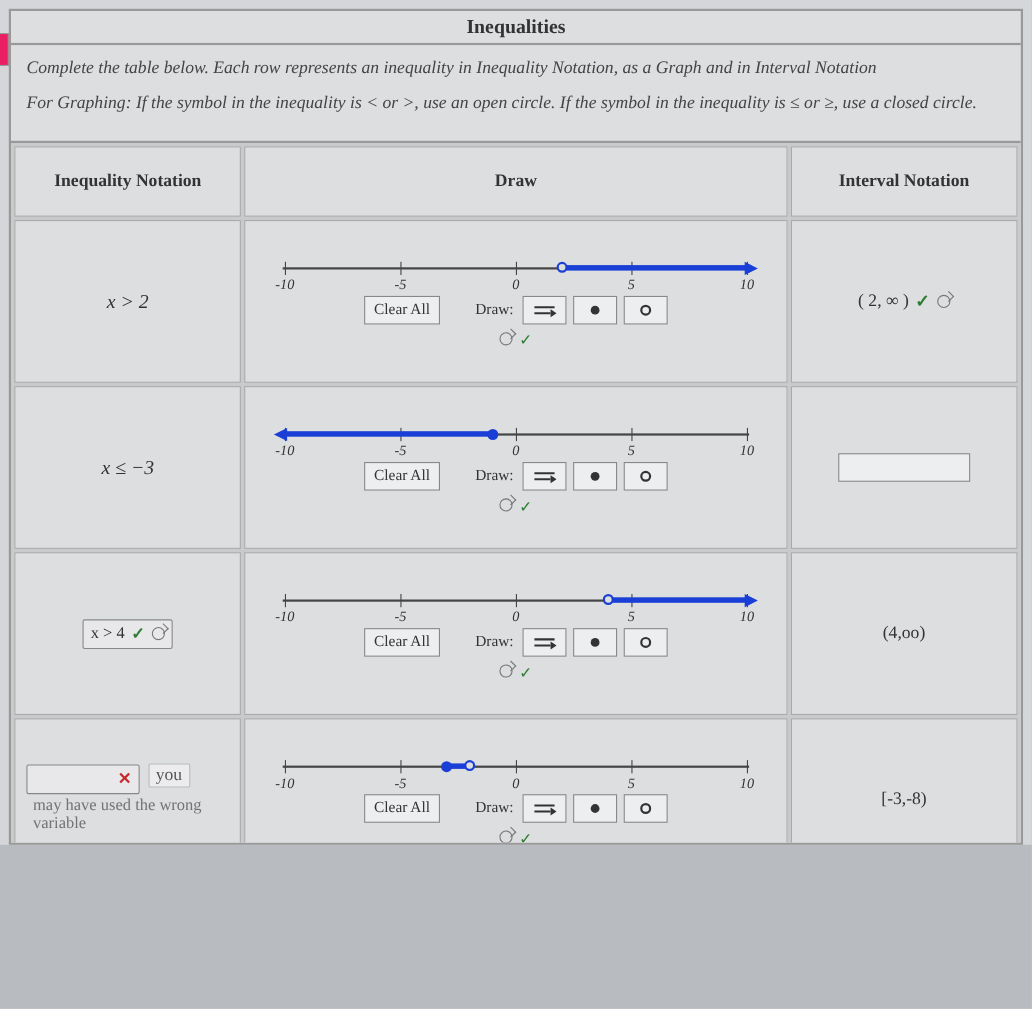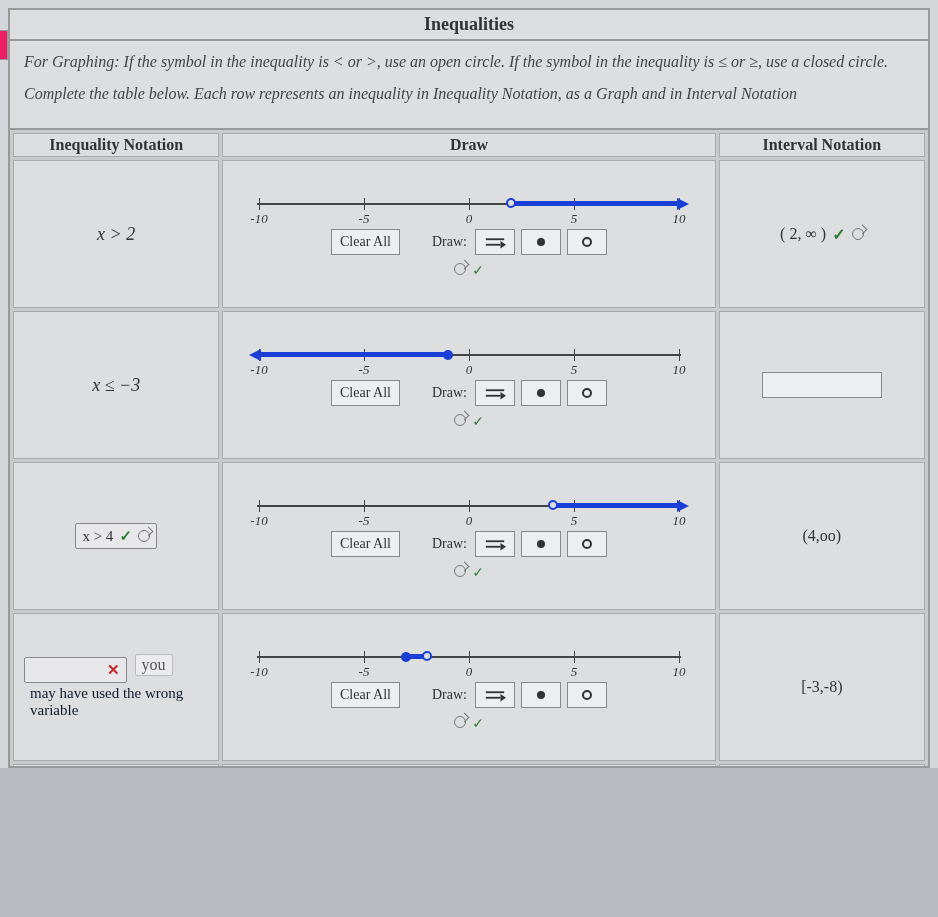--- a/index.html
+++ b/index.html
@@ -58,42 +58,42 @@
     border: 1px solid #aaa;
     background: #dcdee0;
     vertical-align: middle;
     text-align: center;
     padding: 6px;
   }
   table.main th {
     font-weight: bold;
     font-family: Georgia, serif;
     font-size: 16px;
-    padding: 2px 10px;
+    padding: 22px 10px;
   }
   .col-ineq { width: 205px; }
   .col-graph { width: 490px; }
   .col-int { width: 205px; }
   .row-body td { height: 148px; }
   .row-body.short td { height: 60px; }
 
   .ineq-text { font-style: italic; font-size: 18px; font-family: 'Times New Roman', serif; }
 
   .ineq-input-box {
     display: inline-flex; align-items: center; gap: 6px;
     border: 1px solid #888; background: #e8e8ea;
     padding: 3px 6px; border-radius: 2px; font-size: 15px;
   }
   .check { color: #2e7d32; font-weight: bold; }
   .cross { color: #c62828; font-weight: bold; }
   .linkish { display:inline-block; width: 12px; height: 12px; border-radius:50%; border:1px solid #777; position:relative;}
   .linkish::after{content:"";position:absolute;right:-3px;top:-3px;width:6px;height:6px;border-top:1px solid #777;border-right:1px solid #777;transform:rotate(45deg);}
 
   .feedback {
-    color: #0f172a; font-size: 15px; text-align: left; padding: 2px 6px;
+    color: #737373; font-size: 15px; text-align: left; padding: 2px 6px;
   }
   .you-pill {
     display:inline-block; background:#ececee; border:1px solid #bbb;
     padding:1px 6px; margin-left:4px; color:#555; font-style:normal; border-radius:2px;
   }
 
   .plain-input {
     width: 120px; height: 26px; border:1px solid #888; background:#eceef0;
     padding: 2px 4px; font-size:14px;
   }
@@ -138,22 +138,22 @@
 
 </style>
 </head>
 <body>
 
 <div class="page">
   <div class="pink-tab"></div>
   <div class="outer">
     <div class="title-row">Inequalities</div>
     <div class="instructions">
+      <p>Complete the table below. Each row represents an inequality in Inequality Notation, as a Graph and in Interval Notation</p>
       <p>For Graphing: If the symbol in the inequality is &lt; or &gt;, use an open circle. If the symbol in the inequality is ≤ or ≥, use a closed circle.</p>
-      <p>Complete the table below. Each row represents an inequality in Inequality Notation, as a Graph and in Interval Notation</p>
     </div>
 
     <table class="main">
       <tbody>
           <tr>
         <th class="col-ineq">Inequality Notation</th>
         <th class="col-graph">Draw</th>
         <th class="col-int">Interval Notation</th>
       </tr>
 

